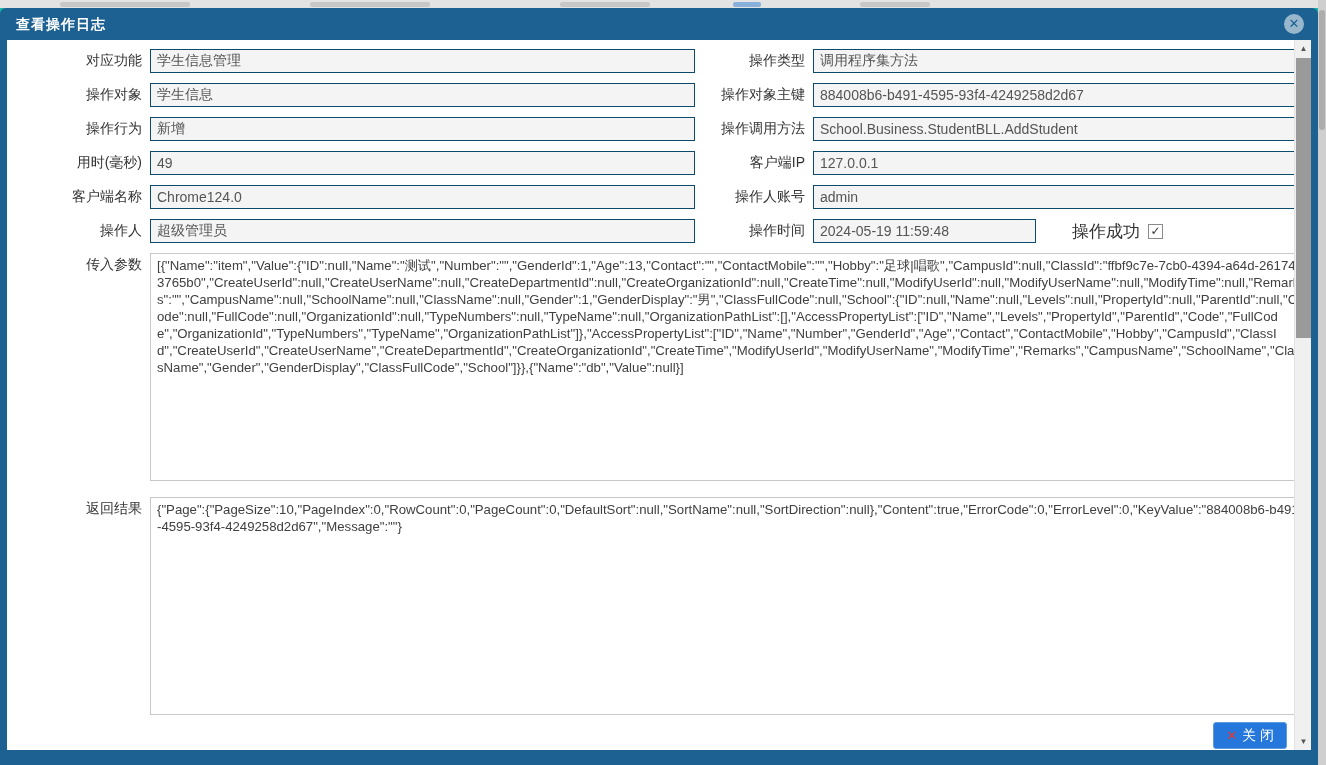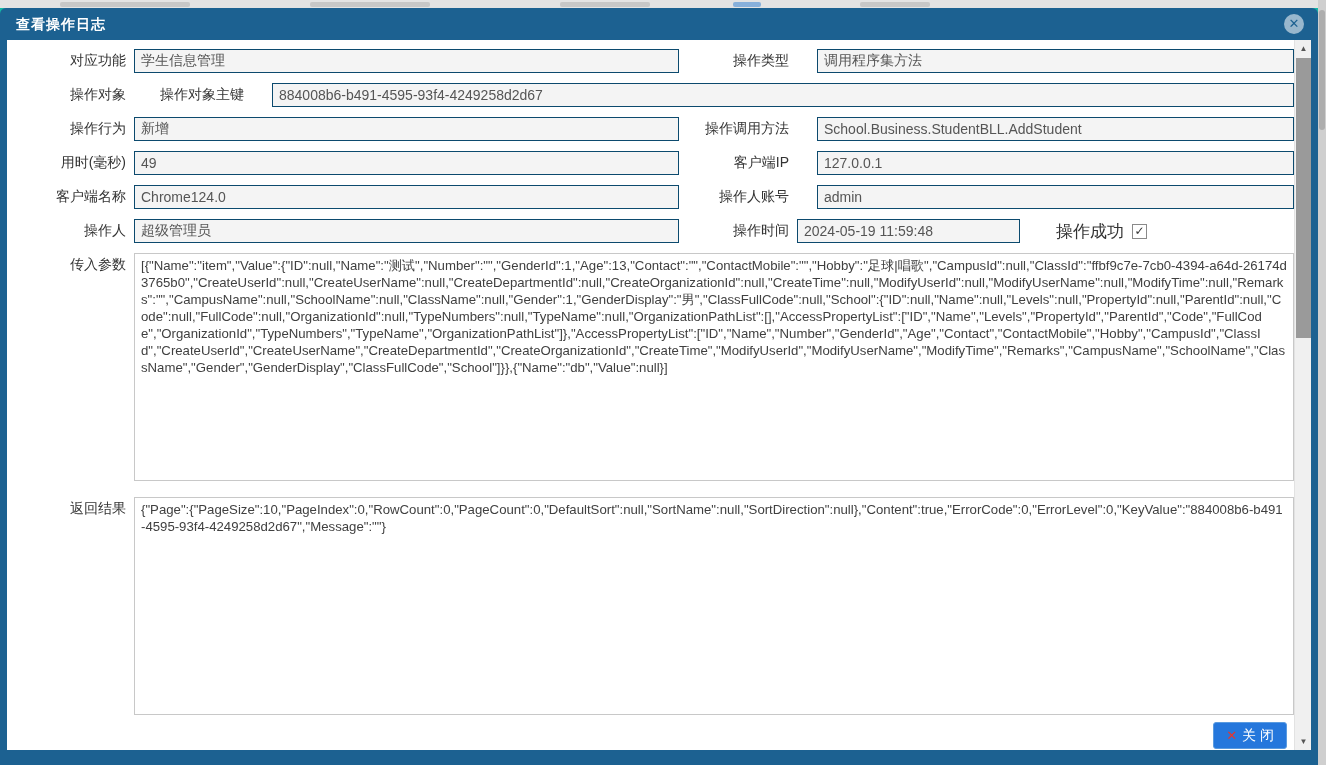--- a/index.html
+++ b/index.html
@@ -19,29 +19,29 @@
     background:#1c6191; border-radius:6px 6px 0 0; }
   .titlebar { position:relative; height:32px; }
   .title { position:absolute; left:16px; top:8px; color:#ffffff; font-size:14px; font-weight:bold; letter-spacing:1px; }
   .close-btn { position:absolute; right:14px; top:6px; width:20px; height:20px; border-radius:50%;
     background:rgba(255,255,255,.55); cursor:pointer; text-align:center; }
   .close-btn span { color:#1c6191; font-size:13px; font-weight:bold; line-height:20px; }
 
   .content { position:absolute; left:7px; top:32px; width:1304px; height:710px; background:#ffffff; }
 
   
-  .form { position:absolute; left:0; top:0; width:1287px; padding-top:9px;padding-left:24px; }
+  .form { position:absolute; left:16px; top:0; width:1287px; padding-top:9px;padding-left:24px; }
   .row { display:flex; align-items:center; height:24px; margin-bottom:10px; }
   .lbl { font-size:14px; color:#333; text-align:right; padding-right:8px; white-space:nowrap; }
   .lbl-l { width:103px; }
   .lbl-r { width:118px; }
   .inp { height:24px; border:1px solid #0c4a6e; background:#f4f4f4; color:#555;
     font-size:14px; padding:0 6px; font-family:"Liberation Sans","DejaVu Sans",sans-serif; }
   .inp-l { width:545px; }
-  .inp-r { flex:1;margin-left:20px; }
+  .inp-r { flex:1; }
   .inp-r-short { width:223px; flex:none; }
   .success-lbl { font-size:17px; color:#333; margin-left:36px; }
   .checkbox { width:15px; height:15px; border:1px solid #8a8a8a; background:#fff; margin-left:8px;
     text-align:center; line-height:13px; font-size:12px; color:#333; cursor:pointer; }
 
   
   .block { display:flex; align-items:flex-start;border-radius:14px; }
   .block .lbl { padding-top:3px; }
   .bigbox { flex:1; border:1px solid #c8c8c8; background:#fff; color:#404040;
     font-size:13.2px; line-height:17px; padding:3px 6px; overflow:hidden;
@@ -93,20 +93,21 @@
 
         <div class="row">
           <span class="lbl lbl-l">对应功能</span>
           <input class="inp inp-l" readonly="" value="学生信息管理" style="">
           <span class="lbl lbl-r">操作类型</span>
           <input class="inp inp-r" readonly="" value="调用程序集方法" style="">
         </div>
 
         <div class="row">
           <span class="lbl lbl-l">操作对象</span>
+          <input class="inp inp-l" readonly="" value="学生信息" style="">
           <span class="lbl lbl-r">操作对象主键</span>
           <input class="inp inp-r" readonly="" value="884008b6-b491-4595-93f4-4249258d2d67" style="">
         </div>
 
         <div class="row">
           <span class="lbl lbl-l">操作行为</span>
           <input class="inp inp-l" readonly="" value="新增" style="">
           <span class="lbl lbl-r">操作调用方法</span>
           <input class="inp inp-r" readonly="" value="School.Business.StudentBLL.AddStudent" style="">
         </div>

